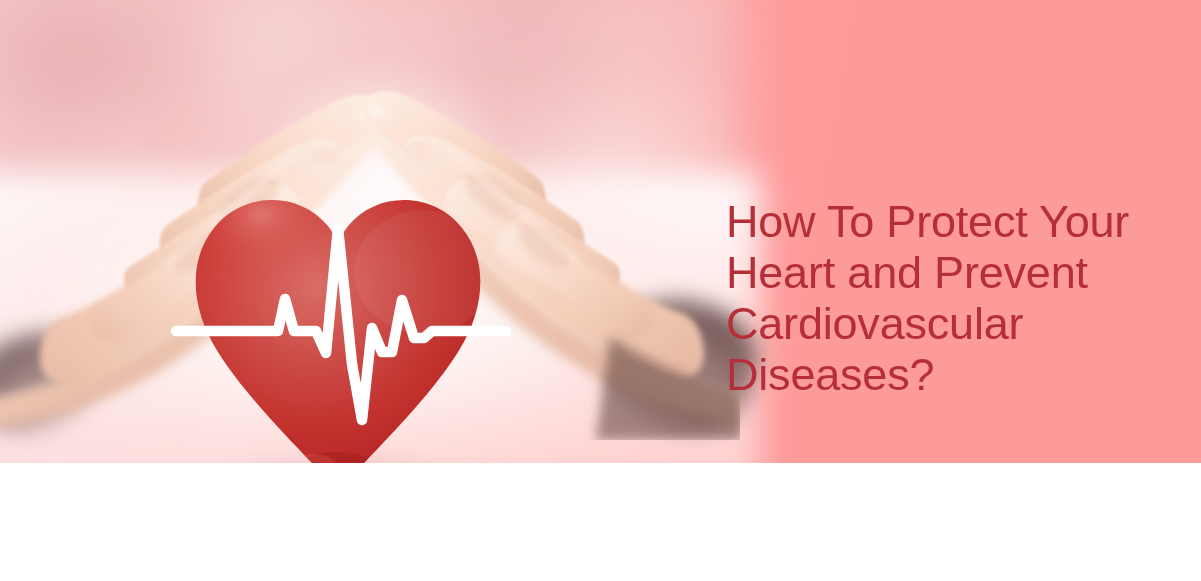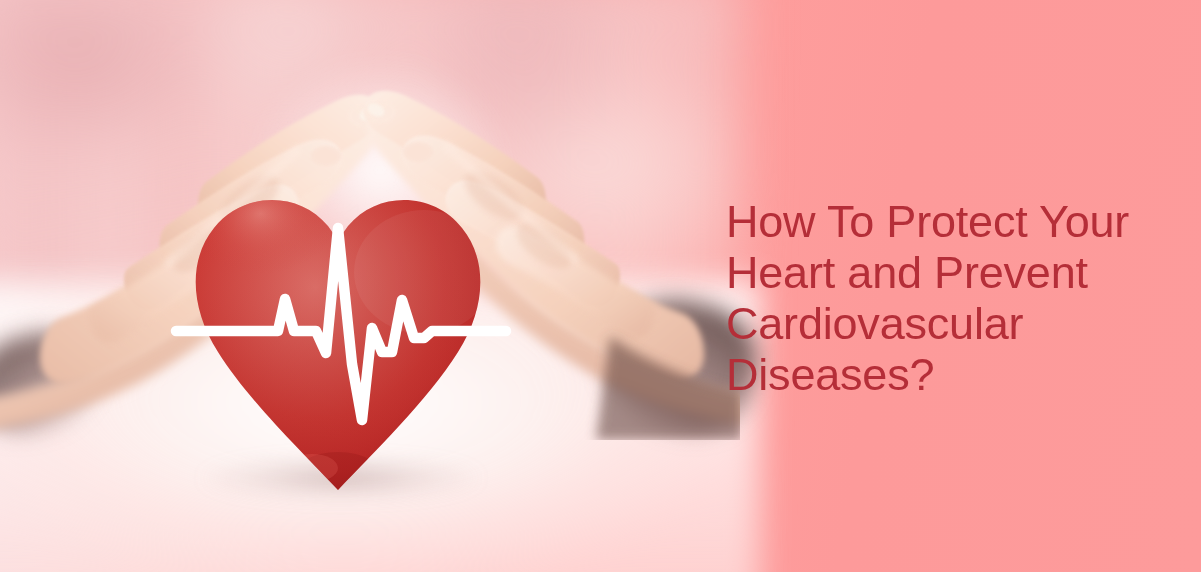--- a/index.html
+++ b/index.html
@@ -8,21 +8,21 @@
     padding: 0;
     background: #ffffff;
   }
   body {
     font-family: "Liberation Sans", sans-serif;
   }
 
   .banner {
     position: relative;
     width: 1201px;
-    height: 572px;
+    height: 463px;
     overflow: hidden;
     background: #fd9b9b;
   }
 
   
 
   
   .bg-coral {
     position: absolute;
     inset: 0;

